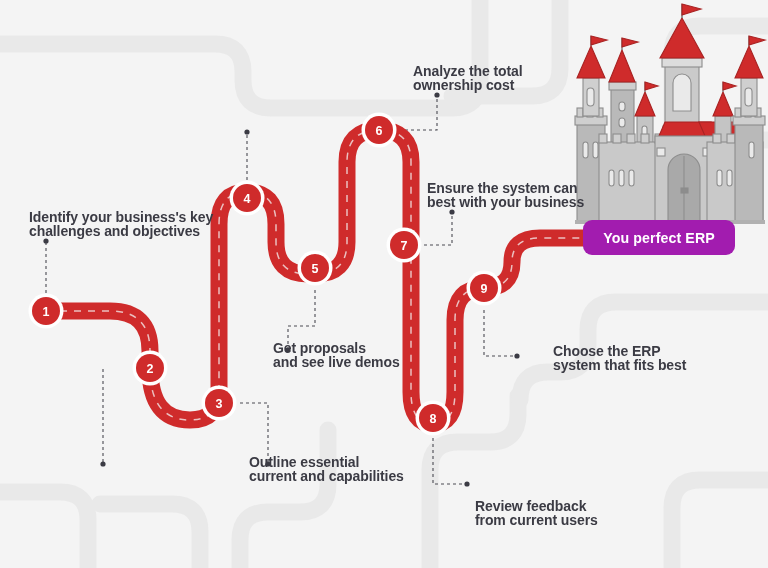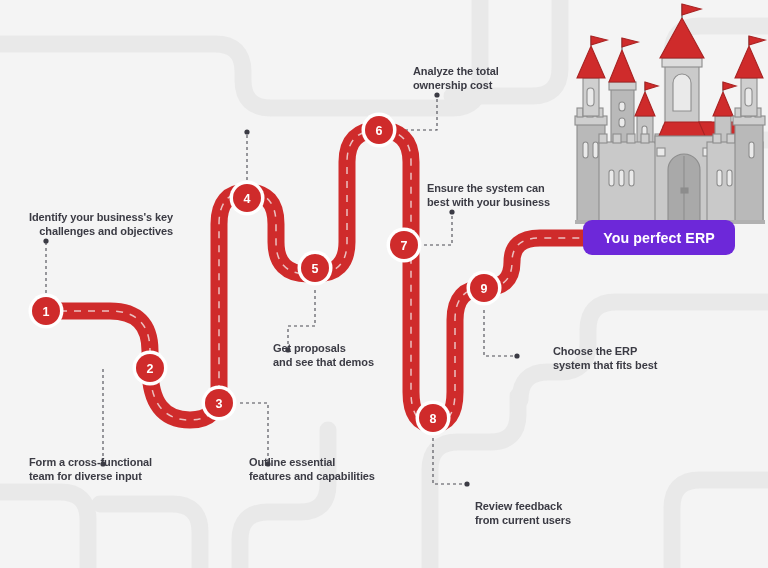--- a/index.html
+++ b/index.html
@@ -8,33 +8,33 @@
     background:#f4f4f4;
     font-family:"Liberation Sans", sans-serif;
     overflow:hidden;
     position:relative;
   }
   #stage{position:relative;width:768px;height:568px;overflow:hidden;background:#f4f4f4;}
   #stage svg.layer{position:absolute;left:0;top:0;width:768px;height:568px;}
   .lbl{
     position:absolute;
     font-family:"Liberation Sans", sans-serif;
-    font-size:11px;
+    font-size:14px;
     font-weight:bold;
     line-height:14.2px;
     color:#3b3b44;
     letter-spacing:-0.1px;
     white-space:pre-line;
     -webkit-font-smoothing:antialiased;
   }
   .badge{
     position:absolute;
     left:583px;top:220px;
     width:152px;height:35px;
-    background:#6d28d9;
+    background:#a21caf;
     border-radius:9px;
     display:flex;align-items:center;justify-content:center;
     color:#ffffff;
     font-size:14.2px;
     font-weight:bold;
     letter-spacing:0.1px;
     box-sizing:border-box;
   }
   .numtxt{
     font-family:"Liberation Sans", sans-serif;
@@ -256,28 +256,26 @@
         <text class="numtxt" x="433" y="422.8" text-anchor="middle">8</text>
       </g>
       <g>
         <circle cx="484" cy="288" r="17.5" fill="#ffffff"></circle>
         <circle cx="484" cy="288" r="14" fill="#cf2b2b"></circle>
         <text class="numtxt" x="484" y="292.8" text-anchor="middle">9</text>
       </g>
     </g>
   </svg>
 
-  <div class="lbl" style="left:29px;top:210px;text-align:right;">Identify your business's key
+  <div class="lbl" style="left:29px;top:210px;">Identify your business's key
 challenges and objectives</div>
-  <div class="lbl" style="left:29px;top:455px;">Form a cross-functional
-team for diverse input</div>
   <div class="lbl" style="left:249px;top:455px;">Outline essential
-features and capabilities</div>
+current and capabilities</div>
   <div class="lbl" style="left:273px;top:341px;">Get proposals
-and see that demos</div>
+and see live demos</div>
   <div class="lbl" style="left:413px;top:64px;">Analyze the total
 ownership cost</div>
   <div class="lbl" style="left:427px;top:181px;">Ensure the system can
 best with your business</div>
   <div class="lbl" style="left:475px;top:471px;margin-top:28px;">Review feedback
 from current users</div>
   <div class="lbl" style="left:525px;top:344px;margin-left:28px;">Choose the ERP
 system that fits best</div>
 
   <div class="badge">

